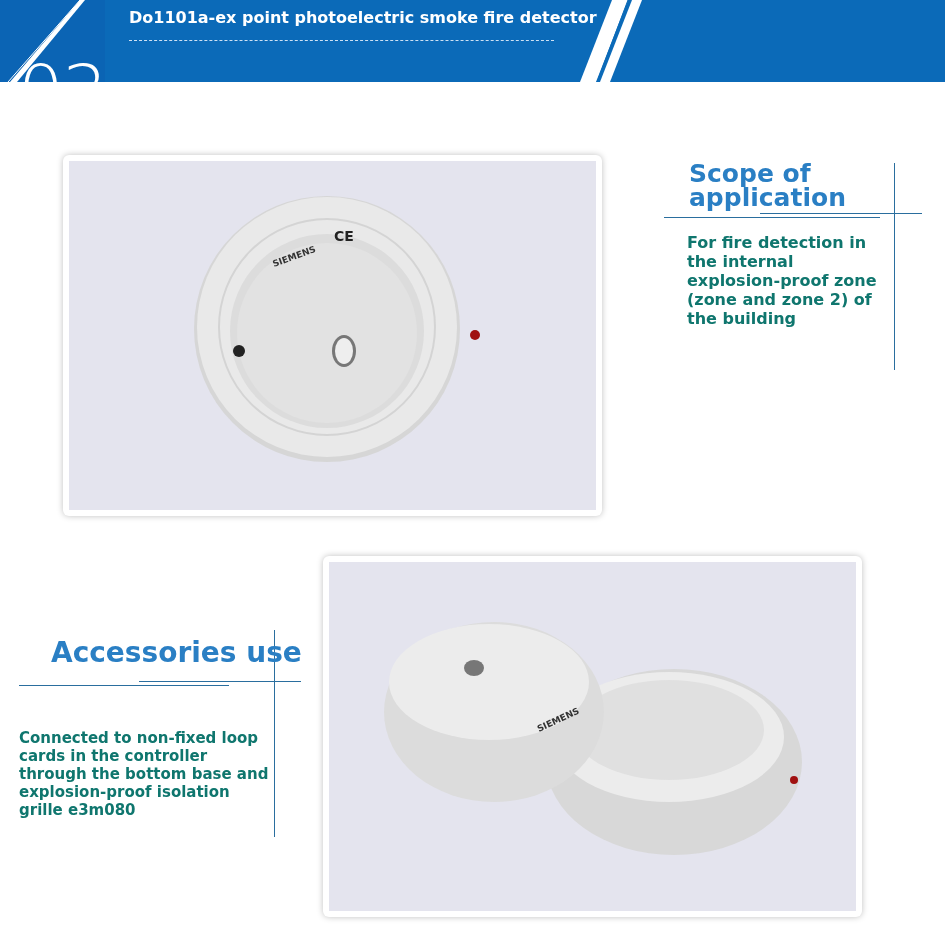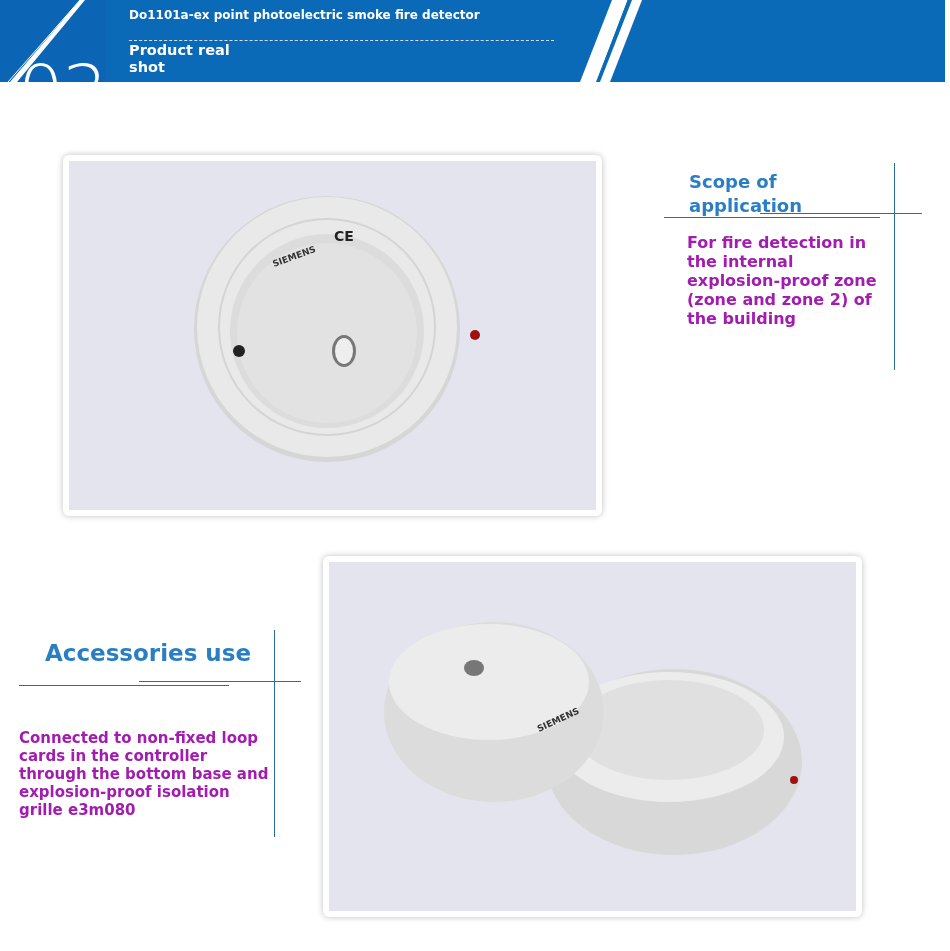--- a/index.html
+++ b/index.html
@@ -4,46 +4,45 @@
 <style>
   html,body{margin:0;padding:0;background:#fff;}
   body{width:950px;height:951px;position:relative;overflow:hidden;font-family:"DejaVu Sans","Liberation Sans",sans-serif;}
   .header{position:absolute;left:0;top:0;width:950px;height:82px;}
   .hdr-left{position:absolute;left:0;top:0;width:105px;height:82px;background:#0b64b4;
     clip-path:polygon(0 0,80px 0,10px 82px,0 82px);}
   .hdr-left2{position:absolute;left:5px;top:0;width:100px;height:82px;background:#0b64b4;
     clip-path:polygon(80px 0,100px 0,100px 82px,12px 82px);}
   .hdr-main{position:absolute;left:105px;top:0;width:840px;height:82px;background:#0b6ab8;}
   .num{position:absolute;left:18px;top:2px;font-size:72px;color:#fff;font-family:"DejaVu Sans",sans-serif;font-weight:300;letter-spacing:-2px;line-height:82px;margin-top:48px;}
-  .title{position:absolute;left:129px;top:8px;color:#fff;font-weight:bold;font-size:12px;}
+  .title{position:absolute;left:129px;top:8px;color:#fff;font-weight:bold;font-size:16px;}
   .dash{position:absolute;left:129px;top:40px;width:425px;border-top:1px dashed #cfe2f5;}
   .sub{position:absolute;left:129px;top:42px;color:#fff;font-weight:bold;font-size:14.5px;line-height:17px;width:120px;}
   .card{position:absolute;background:#fff;border-radius:6px;box-shadow:0 0 6px rgba(0,0,0,0.25);}
   .photo{position:absolute;left:6px;top:6px;right:6px;bottom:6px;background:#e4e4ee;overflow:hidden;}
   .h2{position:absolute;color:#2a7fc4;font-weight:bold;}
-  .para{position:absolute;color:#a21caf;font-weight:bold;}
+  .para{position:absolute;color:#0f766e;font-weight:bold;}
   .line{position:absolute;background:#2a6e9e;}
 </style>
 </head>
 <body>
 
 <div class="header">
   <div class="hdr-left"></div>
   <div class="hdr-left2"></div>
   <div class="hdr-main"></div>
   <div class="num">03</div>
   <svg style="position:absolute;left:0;top:0" width="950" height="82">
     <line x1="80" y1="0" x2="8" y2="82" stroke="#fff" stroke-width="1"></line>
     <polygon points="612,0 628,0 596,82 580,82" fill="#fff"></polygon>
     <polygon points="632,0 642,0 610,82 600,82" fill="#fff"></polygon>
     <line x1="628" y1="0" x2="597" y2="82" stroke="#0b6ab8" stroke-width="1"></line>
   </svg>
   <div class="title">Do1101a-ex point photoelectric smoke fire detector</div>
   <div class="dash"></div>
-  <div class="sub">Product real shot</div>
 </div>
 
 <div class="card" style="left:63px;top:155px;width:539px;height:361px;">
   <div class="photo">
     <svg width="527" height="349" viewBox="0 0 527 349">
       <circle cx="258" cy="168" r="133" fill="#d6d6d6"></circle>
       <circle cx="258" cy="166" r="130" fill="#e9e9e9"></circle>
       <circle cx="258" cy="166" r="108" fill="none" stroke="#d4d4d4" stroke-width="2"></circle>
       <circle cx="258" cy="170" r="97" fill="#dcdcdc"></circle>
       <circle cx="258" cy="172" r="90" fill="#e2e2e2"></circle>
@@ -53,35 +52,35 @@
       <circle cx="406" cy="174" r="5" fill="#a01010"></circle>
       <text x="205" y="106" font-size="9" font-weight="bold" fill="#333" transform="rotate(-20 205 106)">SIEMENS</text>
       <text x="265" y="80" font-size="14" font-weight="bold" fill="#222">CE</text>
     </svg>
   </div>
 </div>
 
 <div class="line" style="left:894px;top:163px;width:1px;height:207px;"></div>
 <div class="line" style="left:664px;top:217px;width:216px;height:1px;"></div>
 <div class="line" style="left:760px;top:213px;width:162px;height:1px;"></div>
-<div class="h2" style="left:689px;top:170px;width:150px;font-size:18px;line-height:24px;">Scope of application</div>
+<div class="h2" style="left:689px;top:162px;width:150px;font-size:25px;line-height:24px;">Scope of application</div>
 <div class="para" style="left:687px;top:233px;width:195px;font-size:16px;line-height:19px;">For fire detection in the internal explosion-proof zone (zone and zone 2) of the building</div>
 
 <div class="card" style="left:323px;top:556px;width:539px;height:361px;">
   <div class="photo">
     <svg width="527" height="349" viewBox="0 0 527 349">
       <ellipse cx="345" cy="200" rx="128" ry="93" fill="#d8d8d8"></ellipse>
       <ellipse cx="340" cy="175" rx="115" ry="65" fill="#ececec"></ellipse>
       <ellipse cx="340" cy="168" rx="95" ry="50" fill="#e0e0e0"></ellipse>
       <ellipse cx="165" cy="150" rx="110" ry="90" fill="#dcdcdc"></ellipse>
       <ellipse cx="160" cy="120" rx="100" ry="58" fill="#ececec"></ellipse>
       <ellipse cx="145" cy="106" rx="10" ry="8" fill="#777"></ellipse>
       <circle cx="465" cy="218" r="4" fill="#a01010"></circle>
       <text x="210" y="170" font-size="9" font-weight="bold" fill="#333" transform="rotate(-25 210 170)">SIEMENS</text>
     </svg>
   </div>
 </div>
 
 <div class="line" style="left:274px;top:630px;width:1px;height:207px;"></div>
 <div class="line" style="left:19px;top:685px;width:210px;height:1px;"></div>
 <div class="line" style="left:139px;top:681px;width:162px;height:1px;"></div>
-<div class="h2" style="left:45px;top:638px;font-size:23px;line-height:30px;">Accessories use</div>
+<div class="h2" style="left:51px;top:638px;font-size:28px;line-height:30px;">Accessories use</div>
 <div class="para" style="left:19px;top:729px;width:250px;font-size:15px;line-height:18px;">Connected to non-fixed loop cards in the controller through the bottom base and explosion-proof isolation grille e3m080</div>
 
 </body></html>

